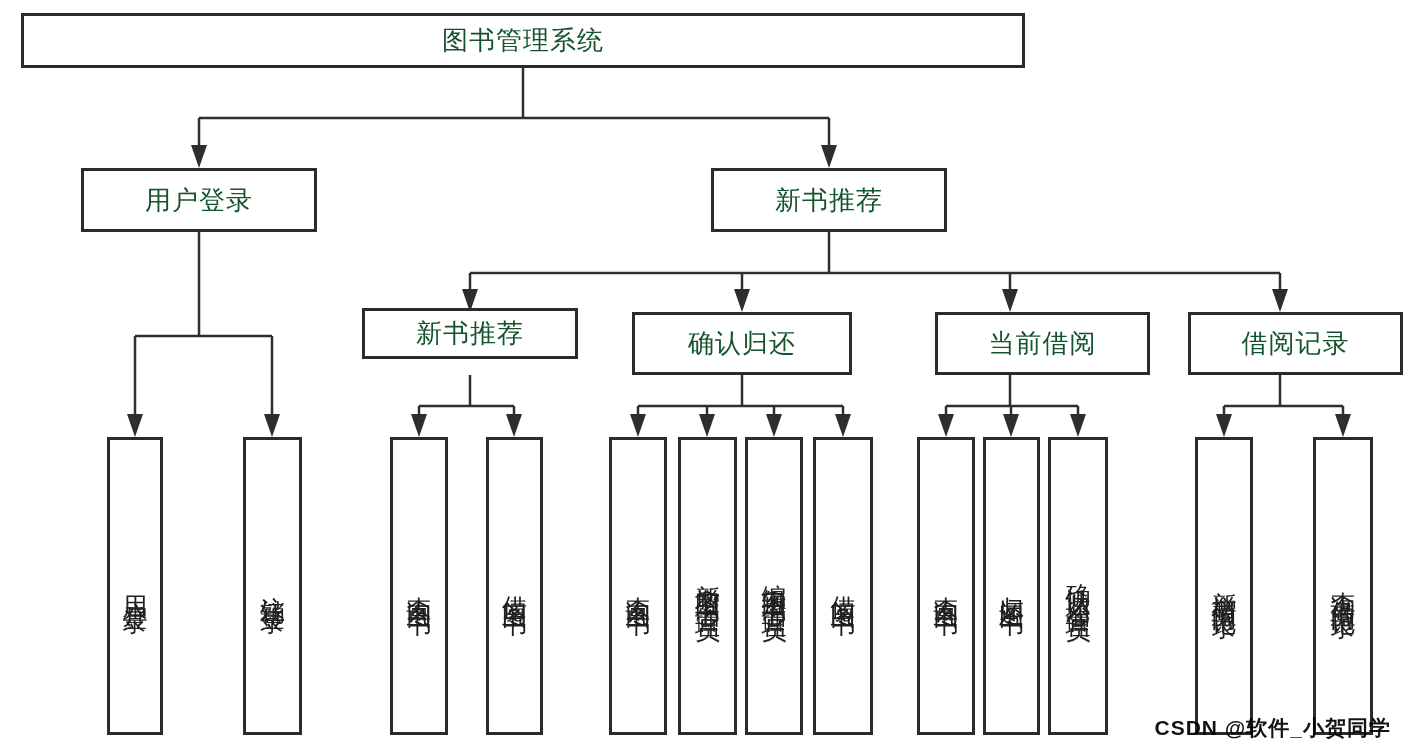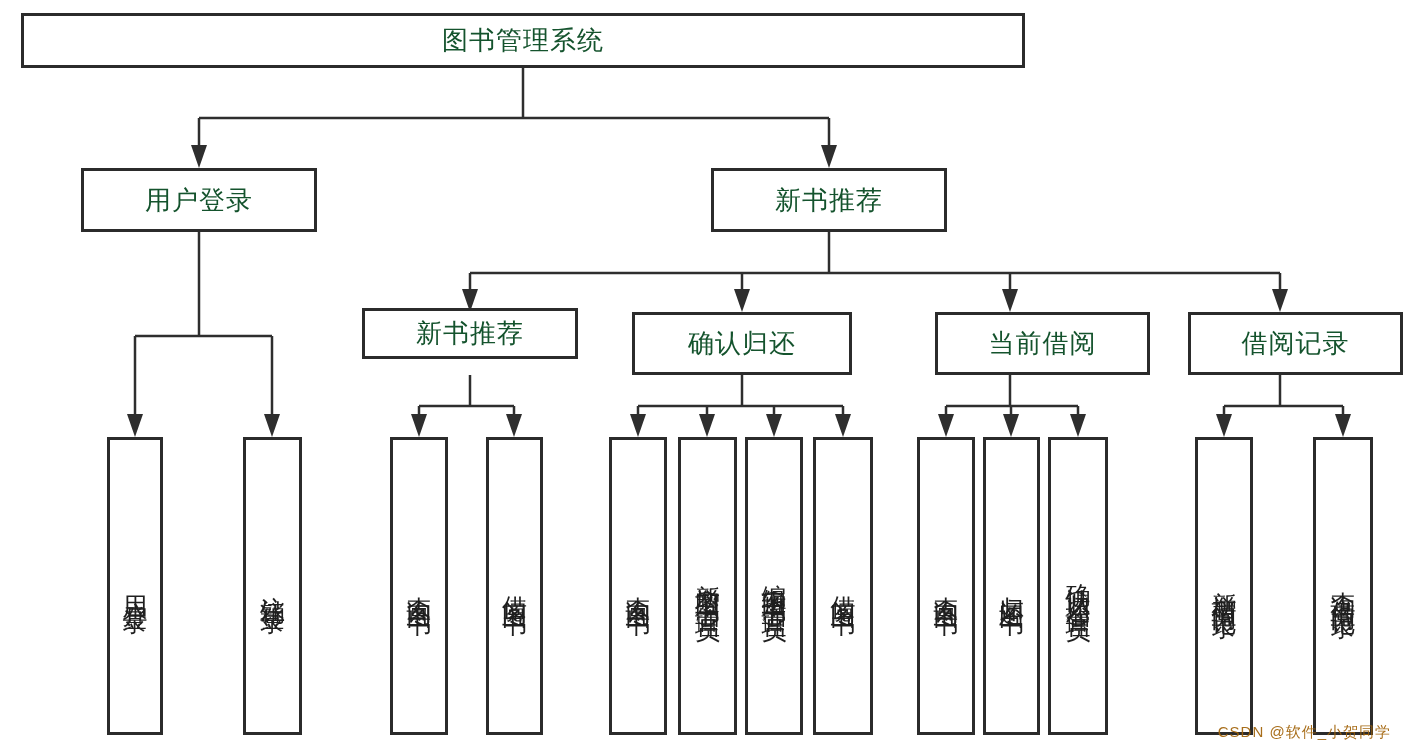--- a/index.html
+++ b/index.html
@@ -41,26 +41,27 @@
     font-size: 25px;
     letter-spacing: 5px;
     line-height: 1;
     color: #1f1f1f;
     white-space: nowrap;
   }
   #watermark {
     position: absolute;
     right: 14px;
     bottom: 5px;
-    font-size: 15px;
-    color: #a16207;
+    font-size: 21px;
+    color: #000000;
     opacity: 0.92;
     z-index: 2;
     white-space: nowrap;
     letter-spacing: 1px;
+    font-weight: bold;
   }
   .stroke { stroke: #2e2e2e; stroke-width: 2.5; fill: none; }
   .head { fill: #2e2e2e; stroke: none; }
 </style>
 </head>
 <body>
 
 <div id="canvas">
 
   <svg id="connectors" viewBox="0 0 1405 747" xmlns="http://www.w3.org/2000/svg">

